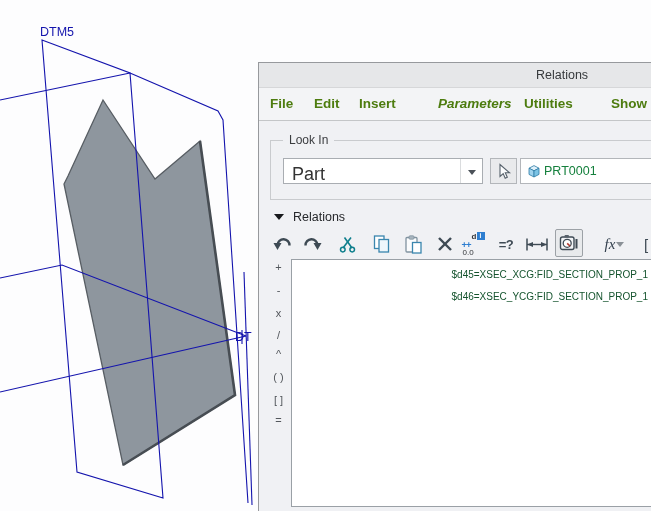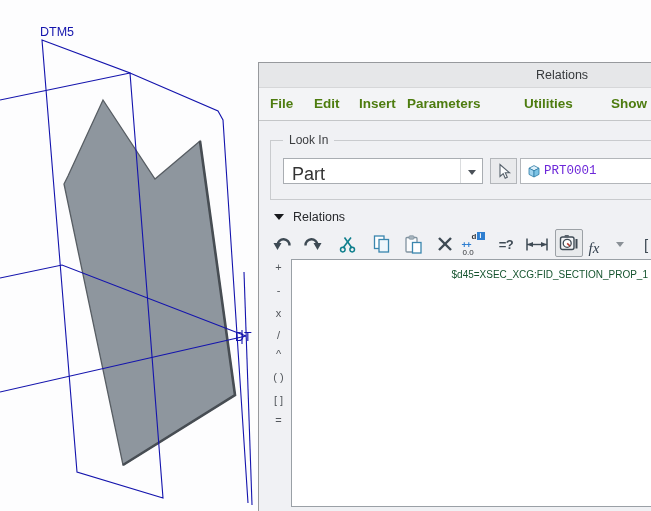--- a/index.html
+++ b/index.html
@@ -14,54 +14,54 @@
   .dialog { position:absolute; left:258px; top:62px; width:396px; height:450px;
             background:#f0f1f4; z-index:2;
             border-left:1px solid #97999d; border-top:1px solid #97999d; }
   .titlebar { position:absolute; left:0; top:0; width:100%; height:25px;
               background:#e6e7e9; border-bottom:1px solid #d6d7d9; }
   .titlebar .title { position:absolute; left:277px; top:5px; font-size:12.5px; color:#36393c; }
 
   .menubar { position:absolute; left:0; top:25px; width:100%; height:33px;
              background:#f3f4f6; border-bottom:1px solid #c4c6c8; }
   .menu-item { position:absolute; top:8px; font-size:13.5px; font-weight:bold; color:#4d7c0f; cursor:default; }
-  .m0{left:11px;} .m1{left:55px;} .m2{left:100px;} .m3{left:148px;} .m4{left:265px;} .m5{left:352px;}
+  .m0{left:11px;} .m1{left:55px;} .m2{left:100px;} .m3{left:179px;font-style:italic;} .m4{left:265px;} .m5{left:352px;}
 
   
   .groupbox { position:absolute; left:11px; top:77px; width:385px; height:60px;
               border:1px solid #c9cbce; }
   .grouplabel { position:absolute; left:24px; top:70px; padding:0 6px; background:#f0f1f4;
                 font-size:12px; color:#3b3d40; }
   .combo { position:absolute; left:24px; top:95px; width:200px; height:26px; background:#fff;
            border:1px solid #a9adb2; }
   .combo .val { position:absolute; left:8px; top:5px; font-size:18px; color:#333; }
   .combo .arrow-zone { position:absolute; right:0; top:0; width:22px; height:100%;
                        border-left:1px solid #dadcde; }
   .tri-small { position:absolute; left:7px; top:11px; width:0; height:0;
                border-left:4.5px solid transparent; border-right:4.5px solid transparent;
                border-top:5px solid #4b5158; }
   .pick-btn { position:absolute; left:231px; top:95px; width:27px; height:26px;
               background:#e9eaec; border:1px solid #b3b6ba; display:flex; align-items:center; justify-content:center; }
   .model-field { position:absolute; left:261px; top:95px; width:135px; height:26px; background:#fff;
                  border:1px solid #b3b6ba; display:flex; align-items:center; gap:3px; padding-left:5px; }
-  .model-field .name { font-size:12.5px; color:#6d28d9;font-family:Liberation Mono, monospace; }
+  .model-field .name { font-size:12.5px; color:#15803d; }
 
   
   .section-header { position:absolute; left:15px; top:147px; display:flex; align-items:center; gap:9px; }
   .tri-down { width:0; height:0; border-left:5.5px solid transparent; border-right:5.5px solid transparent;
               border-top:6.5px solid #17191c; }
   .section-header .lbl { font-size:12.5px; color:#26282b; }
 
   .tb-btn { position:absolute; top:168px; height:26px; display:flex; align-items:center;
             justify-content:center; cursor:default; }
   .tb-undo{left:12px;width:24px;} .tb-redo{left:41px;width:24px;} .tb-cut{left:77px;width:22px;}
   .tb-copy{left:110px;width:24px;} .tb-paste{left:142px;width:24px;} .tb-del{left:175px;width:22px;}
   .tb-dims{left:202px;width:24px;} .tb-verify{left:236px;width:22px;} .tb-measure{left:264px;width:28px;}
   .tb-eval{left:296px;width:28px;top:166px;height:28px;background:#e8eaec;border:1px solid #9ca1a6;border-radius:2px;}
-  .tb-fx{left:324px;width:22px;align-items:flex-end;} .tb-fxcaret{left:355px;width:12px;} .tb-bracket{left:381px;width:12px;}
+  .tb-fx{left:340px;width:22px;} .tb-fxcaret{left:355px;width:12px;} .tb-bracket{left:381px;width:12px;}
   .txt-icon { font-weight:bold; color:#3e4a54; }
   .verify-txt { font-size:13px; letter-spacing:-0.5px; }
   .fx-txt { font-family:"Liberation Serif", serif; font-style:italic; font-size:15px; color:#33404e; }
   .bracket-txt { font-size:15px; font-weight:normal; }
   .dims-icon { position:relative; width:23px; height:25px; }
   .dims-icon .d1 { position:absolute; left:10px; top:0; font-size:8px; font-weight:bold; color:#33363a; }
   .dims-icon .plus { position:absolute; left:0px; top:7px; font-size:9.5px; font-weight:bold;
                      color:#2e7ed0; letter-spacing:-1px; }
   .dims-icon .zz { position:absolute; left:1px; bottom:0; font-size:8px; font-weight:normal; color:#33363a; }
   .dims-icon .info { position:absolute; right:0; top:0; width:8px; height:8px; background:#2e7ed0;
@@ -228,16 +228,17 @@
     <span class="op op1">-</span>
     <span class="op op2">x</span>
     <span class="op op3">/</span>
     <span class="op op4">^</span>
     <span class="op op5">( )</span>
     <span class="op op6">[ ]</span>
     <span class="op op7">=</span>
 
     <div class="editor">
       <div class="line">$d45=XSEC_XCG:FID_SECTION_PROP_1</div>
+      <div class="line">$d46=XSEC_YCG:FID_SECTION_PROP_1</div>
     </div>
 
   </div>
 </div>
 
 </body></html>

